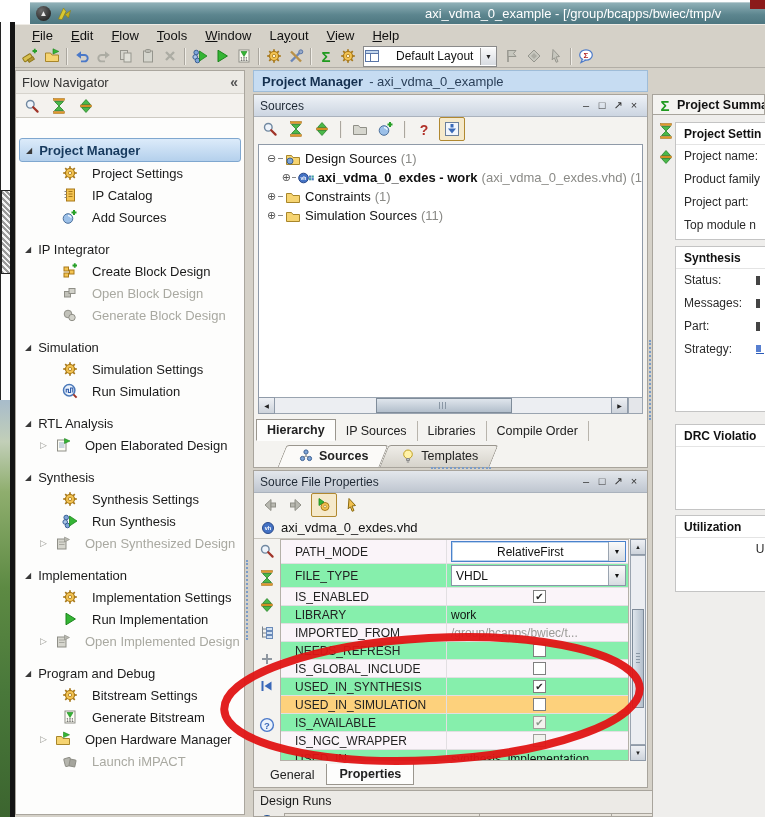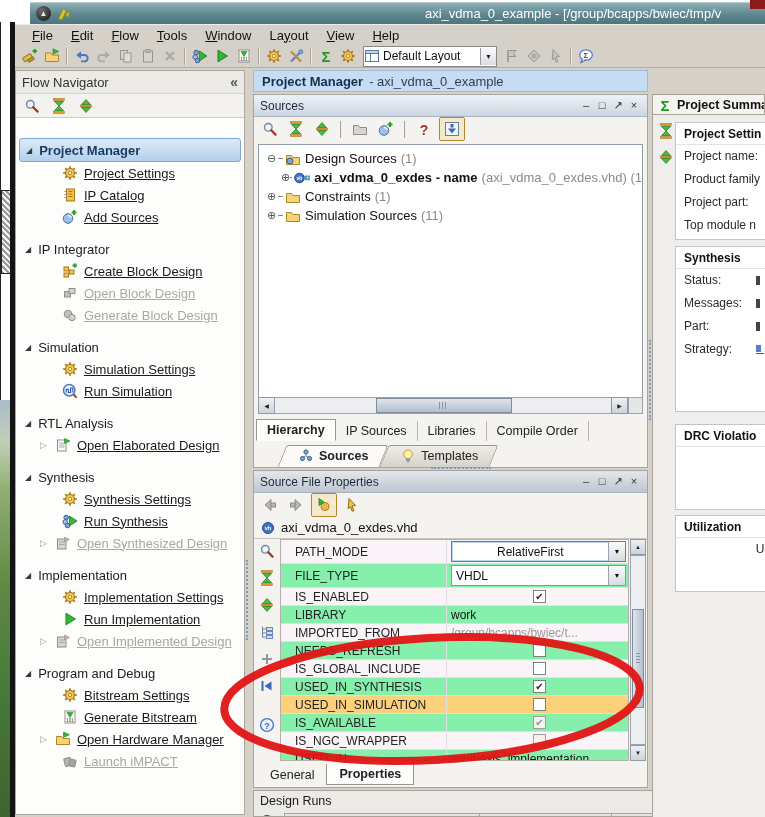--- a/index.html
+++ b/index.html
@@ -28,41 +28,41 @@
   #corner-frag{left:750px;top:0;width:15px;height:9px;background:#8b1a1a;z-index:5;}
 
   
   #menubar{left:15px;top:24px;width:750px;height:21px;background:#d5d1c8;display:flex;align-items:center;padding-left:8px;box-sizing:border-box;border-top:1px solid #efece6;}
   .menu-item{padding:2px 9px;font-size:13px;color:#111;}
   #toolbar{left:15px;top:45px;width:750px;height:23px;background:#d5d1c8;display:flex;align-items:center;padding-left:4px;box-sizing:border-box;border-bottom:1px solid #b2aea6;}
   .tb-btn{width:22px;height:20px;display:flex;align-items:center;justify-content:center;border-radius:2px;}
   .tb-btn.disabled{opacity:.9;}
   .tb-sep{width:1px;height:17px;background:#aaa69e;border-right:1px solid #efece6;margin:0 3px;}
   #layout-combo{display:flex;align-items:center;width:132px;height:19px;background:#fff;border:1px solid #8a8a8a;margin:0 4px;}
-  #layout-combo .val{flex:1;font-size:12px;padding-left:3px;white-space:nowrap;overflow:hidden;color:#111;}
+  #layout-combo .val{flex:1;font-size:12px;padding-left:16px;white-space:nowrap;overflow:hidden;color:#111;}
   #layout-combo .dd{width:15px;height:17px;background:linear-gradient(#fafafa,#d8dce2);border-left:1px solid #9a9a9a;
      display:flex;align-items:center;justify-content:center;font-size:7px;color:#222;}
 
   
   #mainbg{left:15px;top:68px;width:750px;height:749px;background:#d5d1c8;}
 
   
   #flownav{left:15px;top:70px;width:230px;height:745px;background:#fdfdfc;border:1px solid #aaa69e;box-sizing:border-box;}
   #fn-header{height:22px;display:flex;align-items:center;padding:0 6px;background:#eceae5;border-bottom:1px solid #d6d3cc;color:#333;font-size:13px;}
   #fn-collapse{margin-left:auto;font-size:14px;color:#555;font-weight:bold;}
   #fn-toolbar{height:23px;display:flex;align-items:center;gap:5px;padding:0 5px;border-bottom:1px solid #cdcac2;background:#f4f2ee;}
   #fn-items{padding-top:10px;}
   .fn-section{height:22px;display:flex;align-items:center;margin-top:10px;padding-left:9px;font-size:13px;color:#1c1c1c;}
   .fn-section .arr{font-size:8px;color:#3a3a3a;margin-right:7px;}
   .fn-section.selected{margin-left:3px;margin-right:3px;padding-left:6px;font-weight:bold;color:#173a5e;
      background:linear-gradient(#dcebfa,#b4d0ec);border:1px solid #7fa7cf;border-radius:3px;}
   .fn-item{height:22px;display:flex;align-items:center;padding-left:46px;font-size:13px;color:#1a1a1a;}
   .fn-item.exp{padding-left:24px;}
   .fn-item .expander{width:15px;font-size:9px;color:#9a9a94;}
-  .fn-item .lbl{margin-left:6px;white-space:nowrap;text-decoration:underline;}
+  .fn-item .lbl{margin-left:14px;white-space:nowrap;}
   .fn-item.disabled .lbl{color:#a9a9a1;}
   .fn-splitter-dots{left:246px;top:560px;width:3px;height:80px;border-left:2px dotted #7a9cc8;}
 
   
   #pm-bar{left:253px;top:70px;width:395px;height:22px;background:#c6dcf2;border:1px solid #9ebcd8;box-sizing:border-box;
      display:flex;align-items:center;padding:0 8px;}
   #pm-bar .t1{font-weight:bold;color:#15304f;font-size:13px;}
   #pm-bar .t2{margin-left:6px;color:#2a3f58;font-size:13px;}
 
   
@@ -689,21 +689,21 @@
           <span class="expander">⊕</span>
           <span class="tline"></span>
           <span class="ic"><svg viewBox="0 0 16 16">
               <circle cx="5.5" cy="8" r="4.8" fill="#4472c4" stroke="#2a4a8a"></circle>
               <text x="5.5" y="10" font-size="5" fill="#fff" text-anchor="middle" font-weight="bold">vh</text>
               <rect x="11" y="5.5" width="2.2" height="2.2" fill="#4a7ac0"></rect>
               <rect x="13.6" y="5.5" width="2.2" height="2.2" fill="#40a0a0"></rect>
               <rect x="11" y="8.1" width="2.2" height="2.2" fill="#40a0a0"></rect>
               <rect x="13.6" y="8.1" width="2.2" height="2.2" fill="#4a7ac0"></rect>
             </svg></span>
-          <span class="lbl bold">axi_vdma_0_exdes - name</span>
+          <span class="lbl bold">axi_vdma_0_exdes - work</span>
           <span class="sfx"> (axi_vdma_0_exdes.vhd) (1</span>
         </div>
         <div class="tree-row" style="padding-left: 6px;">
           <span class="expander">⊕</span>
           <span class="tline"></span>
           <span class="ic"><svg viewBox="0 0 16 16">
               <path d="M1.5 4.5 h5 l1.5 2 h6.5 v7 h-13 z" fill="#f6d471" stroke="#a8862a"></path>
             </svg></span>
           <span class="lbl">Constraints</span>
           <span class="sfx"> (1)</span>

